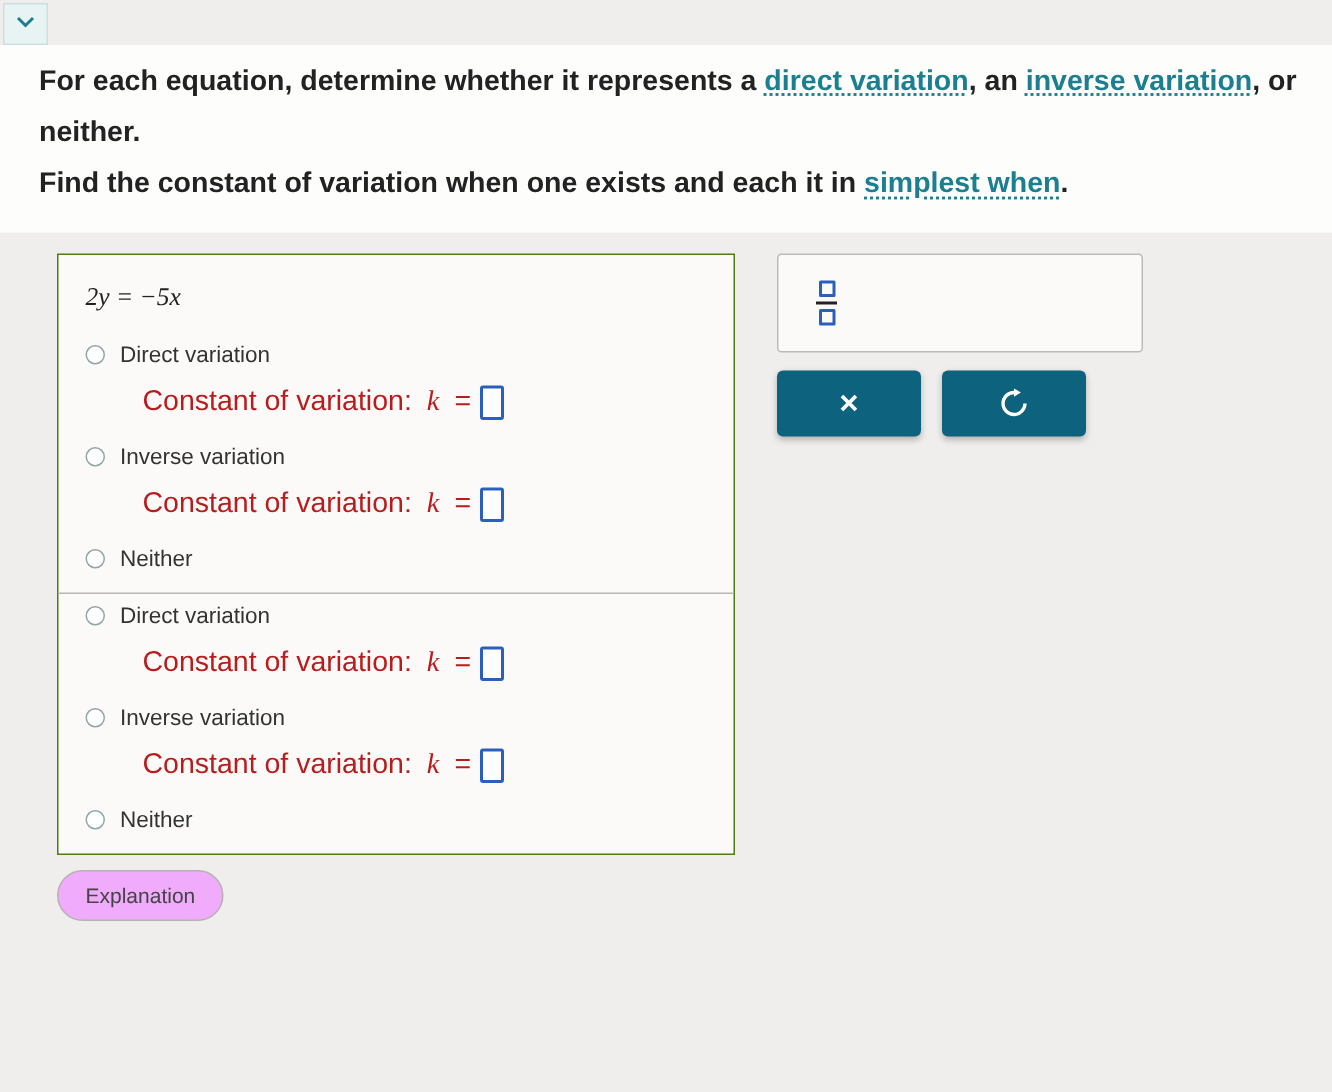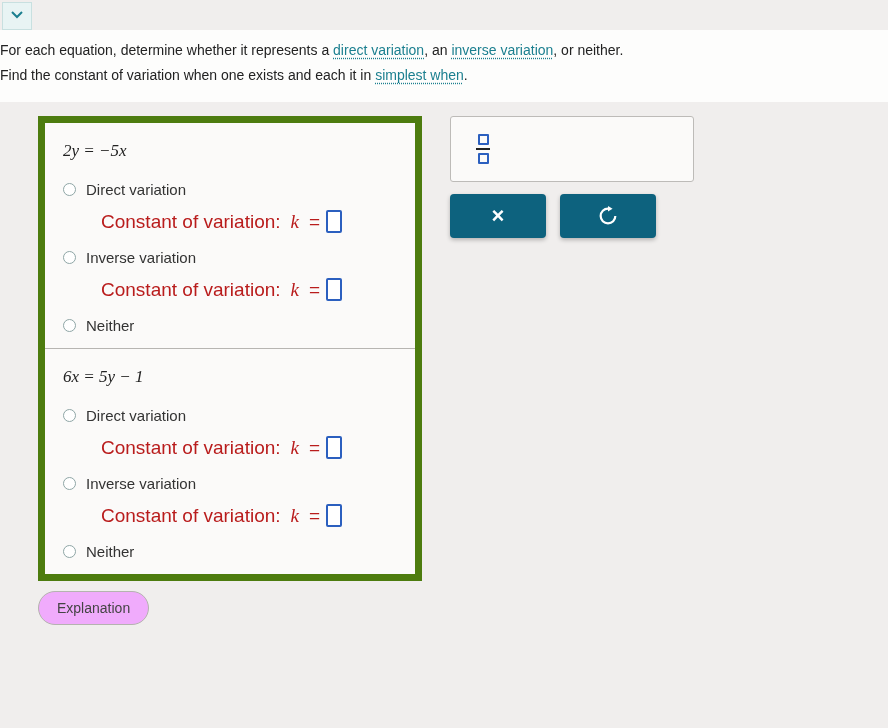--- a/index.html
+++ b/index.html
@@ -17,39 +17,40 @@
       height: 28px;
       background: #e8f4f4;
       border: 1px solid #c8e0e0;
       text-align: center;
       line-height: 26px;
       color: #1b7f8f;
       font-size: 14px;
       margin: 2px 0 0 2px;
     }
     .instructions {
-      padding: 8px 14px 14px 0;
-      font-size: 14px;
+      padding: 8px 14px 14px 26px;
+      font-size: 19px;
       line-height: 1.8;
       color: #222;
       background: #fdfdfc;
+      font-weight: bold;
     }
     .link {
       color: #1b7f8f;
       text-decoration: underline dotted;
       text-underline-offset: 3px;
     }
     .main-area {
       display: flex;
       gap: 28px;
       padding: 14px 14px 0 38px;
     }
     .question-box {
-      width: 384px;
-      border: 7px solid #4d7c0f;
+      width: 452px;
+      border: 1px solid #4d7c0f;
       background: #fbfaf9;
     }
     .eq-block {
       border-bottom: 1px solid #b7b5b2;
     }
     .eq-block:last-child { border-bottom: none; }
     .equation {
       padding: 18px 18px 14px 18px;
       font-family: "Times New Roman", Times, serif;
       font-style: italic;
@@ -196,21 +197,20 @@
         <span class="eq-sign">=</span>
         <span class="input-box"></span>
       </div>
       <div class="option-row" style="padding-bottom:14px">
         <span class="radio"></span>
         <span>Neither</span>
       </div>
     </div>
 
     <div class="eq-block">
-      <div class="equation">6x = 5y − 1</div>
       <div class="option-row">
         <span class="radio"></span>
         <span>Direct variation</span>
       </div>
       <div class="constant-row">
         <span>Constant of variation:</span>
         <span class="kvar">k</span>
         <span class="eq-sign">=</span>
         <span class="input-box"></span>
       </div>

